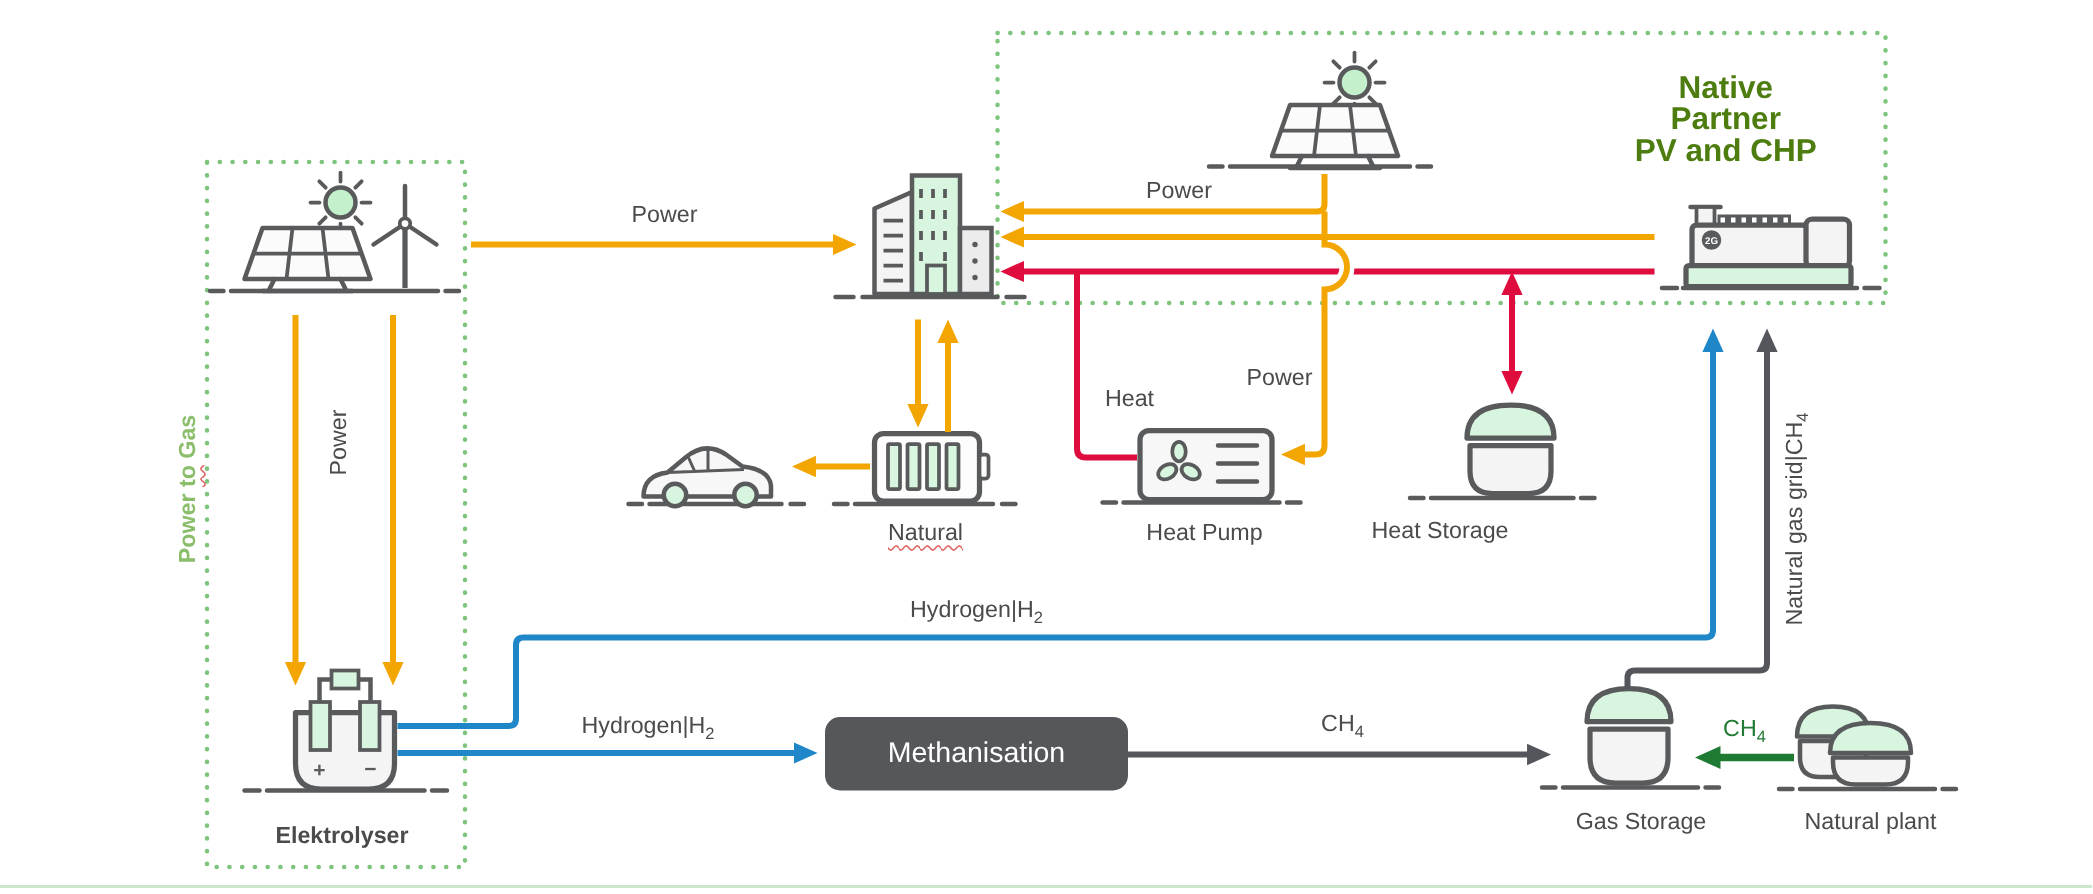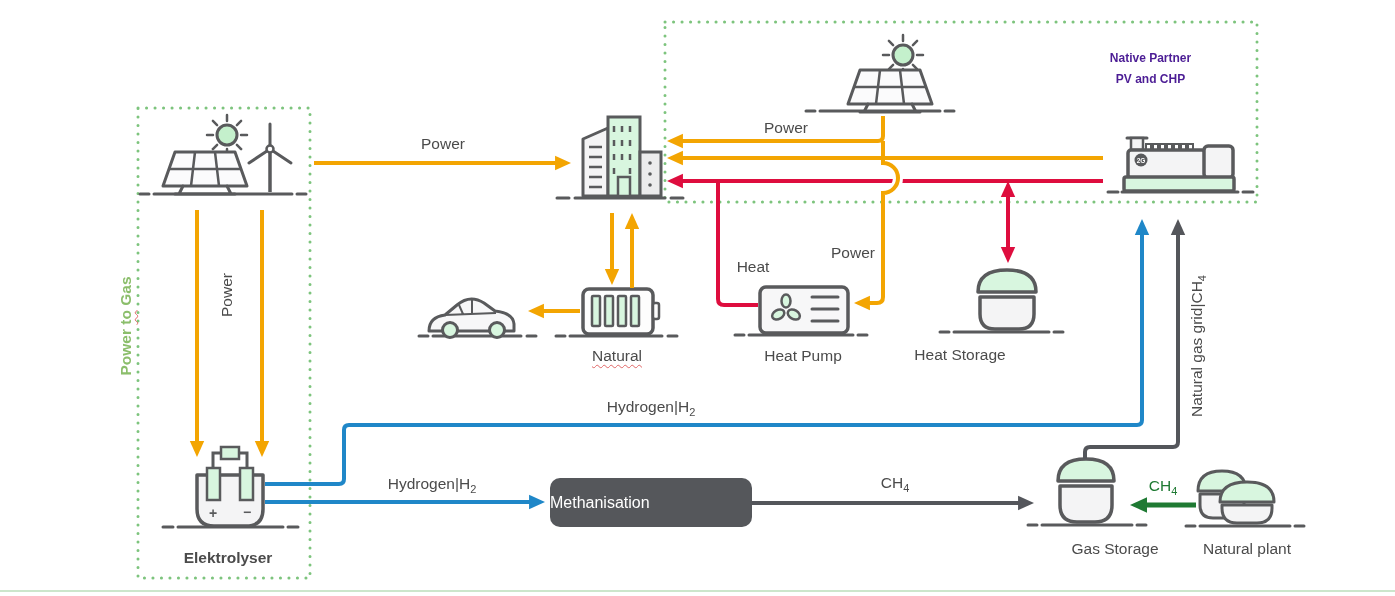--- a/index.html
+++ b/index.html
@@ -7,24 +7,24 @@
          font-family:"Liberation Sans","DejaVu Sans",sans-serif;}
   svg{position:absolute;left:0;top:0;}
   .lbl{position:absolute;transform:translate(-50%,-50%);font-size:15.5px;color:#4b4b4b;
        white-space:nowrap;line-height:1.2;}
   .lbl sub{font-size:11px;}
   .vert{transform:translate(-50%,-50%) rotate(-90deg);}
   .greenbold{color:#8bbe6b;font-weight:bold;font-size:15.5px;}
   .wavy{text-decoration-line:underline;text-decoration-style:wavy;
         text-decoration-color:#e06666;text-decoration-thickness:1px;text-underline-offset:3px;}
   .native{position:absolute;left:1083px;top:48px;width:135px;text-align:center;
-          color:#4c1d95;font-weight:bold;font-size:12px;line-height:21px;}
+          color:#4d7c0f;font-weight:bold;font-size:21px;line-height:21px;}
   .process-box{position:absolute;left:550px;top:478px;width:202px;height:49px;
           background:#55575b;border-radius:10px;display:flex;align-items:center;
-          justify-content:flex-start;color:#ffffff;font-size:16px;}
+          justify-content:center;color:#ffffff;font-size:19px;}
 </style>
 </head>
 <body>
 
 <div id="stage">
 
 <svg width="1395" height="596" viewBox="0 0 1395 596">
   <defs>
     <marker id="m-y" viewBox="0 0 10 9" refX="0.6" refY="4.5" markerWidth="4" markerHeight="4" orient="auto-start-reverse">
           <path d="M0,0L10,4.5L0,9Z" fill="#F3A502"></path>
@@ -216,21 +216,21 @@
 
 <div class="lbl" style="left:443px;top:144px;">Power</div>
 <div class="lbl" style="left:786px;top:128px;">Power</div>
 <div class="lbl vert" style="left:227px;top:295px;">Power</div>
 <div class="lbl" style="left:753px;top:255px;margin-top:12px;">Heat</div>
 <div class="lbl" style="left:853px;top:253px;">Power</div>
 <div class="lbl" style="left:617px;top:356px;"><span class="wavy">Natural</span></div>
 <div class="lbl" style="left:803px;top:356px;">Heat Pump</div>
 <div class="lbl" style="left:960px;top:355px;">Heat Storage</div>
 <div class="lbl" style="left:228px;top:558px;font-weight:bold;">Elektrolyser</div>
-<div class="lbl" style="left:1094px;top:549px;margin-left:21px;">Gas Storage</div>
+<div class="lbl" style="left:1094px;top:549px;">Gas Storage</div>
 <div class="lbl" style="left:1247px;top:549px;">Natural plant</div>
 
 <div class="lbl" style="left:651px;top:409px;"><span>Hydrogen|H</span><sub>2</sub></div>
 <div class="lbl" style="left:432px;top:486px;"><span>Hydrogen|H</span><sub>2</sub></div>
 <div class="lbl" style="left:895px;top:485px;"><span>CH</span><sub>4</sub></div>
 <div class="lbl" style="left:1163px;top:488px;color:#1F7A33;"><span>CH</span><sub>4</sub></div>
 <div class="lbl vert" style="left:1199px;top:346px;"><span>Natural gas grid|CH</span><sub>4</sub></div>
 
 <div class="lbl vert greenbold" style="left:126px;top:326px;"><span>Power </span><span class="wavy">to</span><span> Gas</span></div>
 

